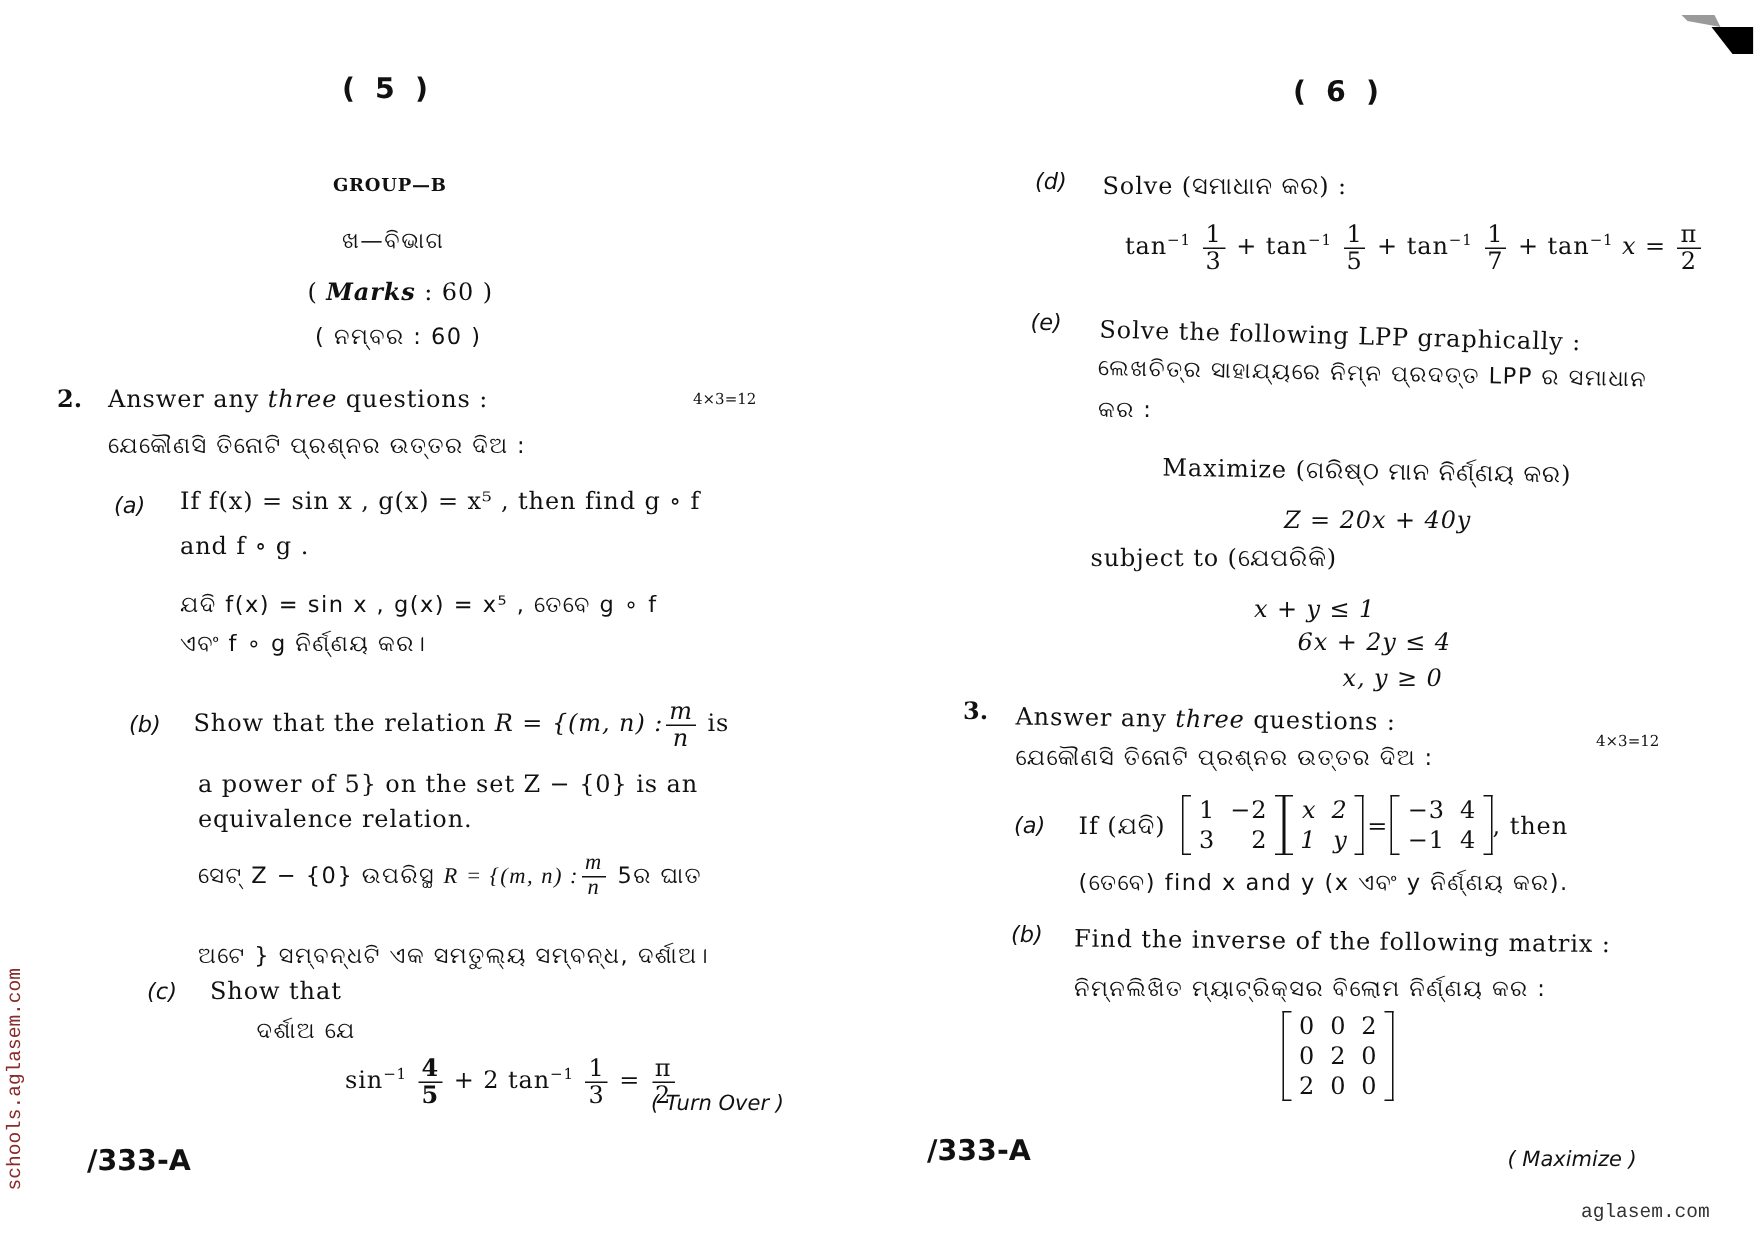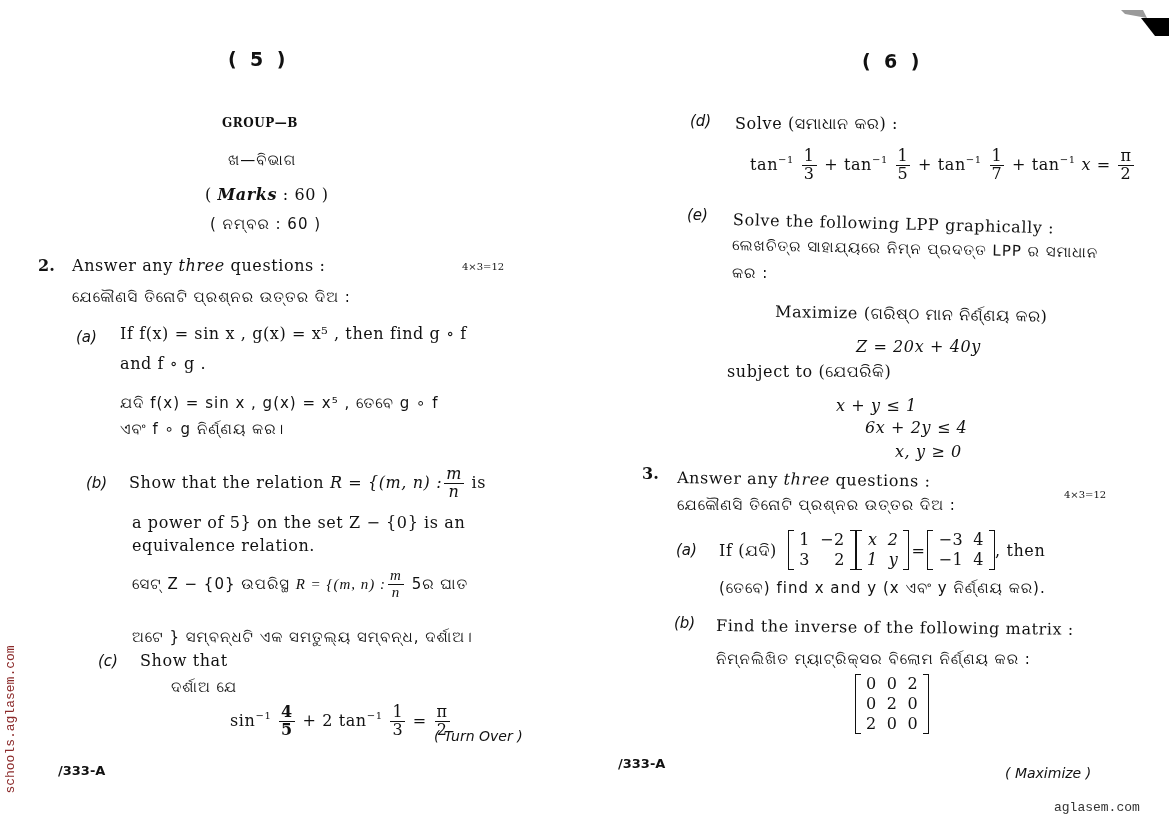--- a/index.html
+++ b/index.html
@@ -23,21 +23,21 @@
   .frac { display:inline-flex; flex-direction:column; align-items:center; vertical-align:middle; margin:0 2px; line-height:1.05; }
   .frac .n { border-bottom:1px solid #111; padding:0 2px; }
   .frac .d { padding:0 2px; }
   .sup { font-size:10px; vertical-align:super; }
   .mat { display:inline-flex; align-items:stretch; vertical-align:middle; }
   .mat .br { width:5px; border:1.5px solid #111; }
   .mat .brl { border-right:none; }
   .mat .brr { border-left:none; }
   .mat table { border-collapse:collapse; }
   .mat td { padding:0 5px; text-align:right; font-size:16px; line-height:20px; }
-  .footer-code { font-family:"DejaVu Sans", sans-serif; font-weight:bold; font-size:13px; }
+  .footer-code { font-family:"DejaVu Sans", sans-serif; font-weight:bold; font-size:19px; }
   .footer-note { font-family:"DejaVu Sans", sans-serif; font-style:italic; font-size:14px; }
   .wm { color:#8b2a2a; font-size:13px; }
   .wm2 { color:#333; font-size:13px; }
   .corner { position:absolute; right:0; top:8px; width:48px; height:30px; }
 </style>
 </head>
 <body>
 
 <div class="abs pnum" style="left:228px; top:48px;">
   <span>(</span><span class="b">5</span><span>)</span>

